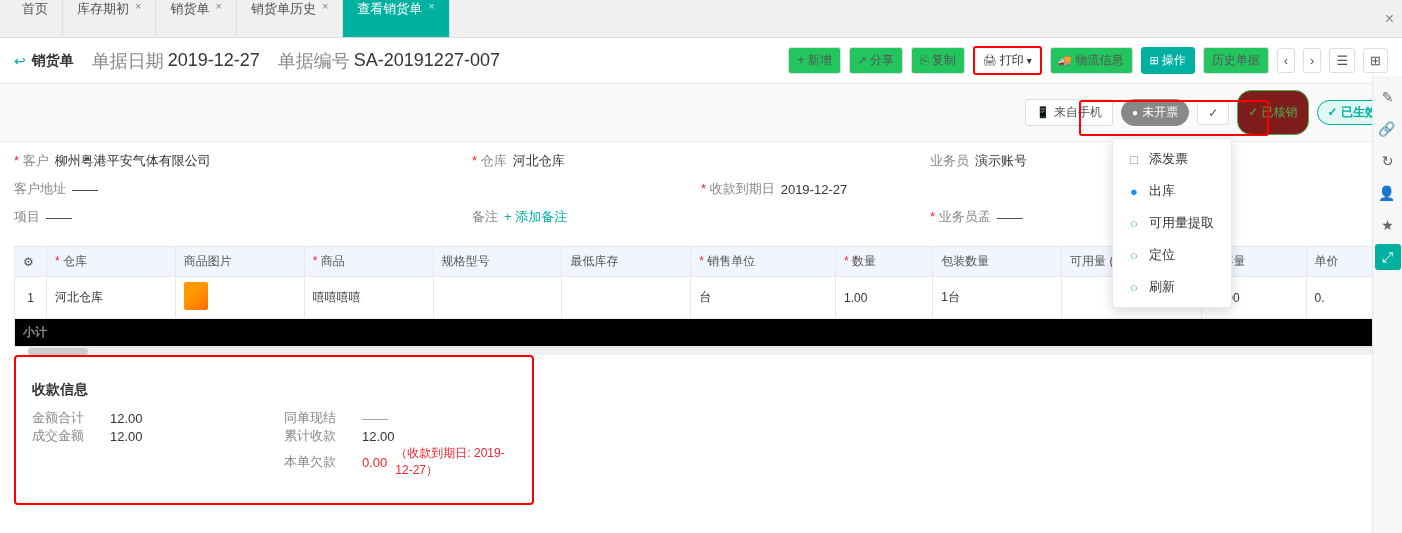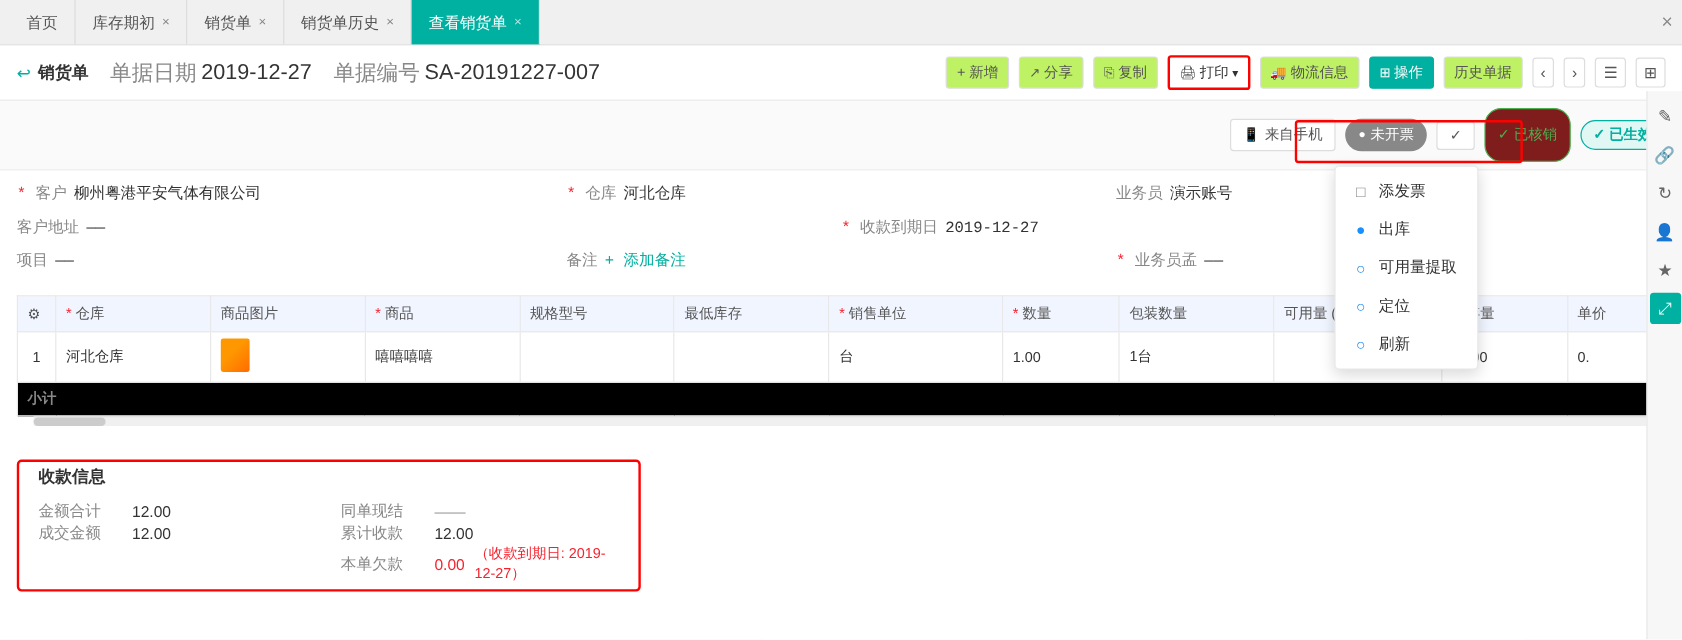--- a/index.html
+++ b/index.html
@@ -4,21 +4,21 @@
   <style>
     * { box-sizing: border-box; margin: 0; padding: 0; }
     body { font-family: "Microsoft YaHei", "PingFang SC", Arial, sans-serif; font-size: 13px; background: #f5f5f5; color: #333; }
 
     
     .tab-bar {
       display: flex; align-items: center; background: #f0f0f0; border-bottom: 1px solid #ddd;
       height: 38px; padding: 0 8px;
     }
     .tab-item {
-      display: flex; align-items: center; padding: 0 14px; height: 100%; cursor: pointer;
+      display: flex; padding: 0 14px; height: 100%; cursor: pointer;
       font-size: 13px; color: #555; border-right: 1px solid #ddd; white-space: nowrap;
     }
     .tab-item.active { background: #00b0a0; color: #fff; border-radius: 0; }
     .tab-close { margin-left: 6px; font-size: 11px; cursor: pointer; opacity: 0.7; }
     .tab-bar-right { margin-left: auto; color: #888; cursor: pointer; font-size: 16px; }
 
     
     .main-content { background: #fff; height: calc(533px - 38px); overflow: hidden; position: relative; }
 
     
@@ -32,21 +32,21 @@
     .doc-meta-item { display: flex; align-items: center; gap: 4px; }
     .doc-meta-label { color: #888; }
     .doc-meta-value { color: #333; }
 
     
     .toolbar {
       display: flex; align-items: center; margin-left: auto; gap: 8px;
     }
     .toolbar-btn {
       display: flex; align-items: center; gap: 3px; padding: 4px 8px; border: 1px solid #ddd;
-      background: #bef264; border-radius: 3px; cursor: pointer; font-size: 12px; color: #555;
+      background: #22c55e; border-radius: 3px; cursor: pointer; font-size: 12px; color: #555;
       white-space: nowrap;
     }
     .toolbar-btn.print-btn {
       border: 2px solid red; background: #fff; color: #333;
     }
     .toolbar-btn.caozuo-btn {
       background: #00b0a0; border-color: #00b0a0; color: #fff;
     }
     .toolbar-btn.yihexiao { background: #7f1d1d; border-color: #4caf50; color: #4caf50; border-radius: 14px; padding: 13px 10px; }
     .toolbar-btn.yishengxiao { background: #e0f7f4; border-color: #00b0a0; color: #00b0a0; border-radius: 14px; padding: 3px 10px; font-weight: bold; }
@@ -61,21 +61,21 @@
       background: #fafafa; border-bottom: 1px solid #eee;
     }
     .status-btn {
       display: flex; align-items: center; gap: 4px; padding: 4px 10px; border: 1px solid #ddd;
       border-radius: 3px; cursor: pointer; font-size: 12px; background: #fff; color: #555;
     }
     .status-btn.gray { background: #888; color: #fff; border-color: #888; border-radius: 14px; }
 
     
     .form-section { padding: 10px 14px; }
-    .form-row { display: flex; align-items: center; margin-bottom: 10px; gap: 0; font-family: Liberation Mono, monospace; }
+    .form-row { display: flex; align-items: center; margin-bottom: 10px; gap: 0; }
     .form-field { display: flex; align-items: center; gap: 6px; flex: 1; }
     .form-label { color: #888; white-space: nowrap; }
     .form-label.required::before { content: "* "; color: #f5222d; }
     .form-value { color: #333; }
 
     
     .data-table { width: 100%; border-collapse: collapse; font-size: 12px; }
     .data-table th {
       background: #f0f5ff; border: 1px solid #e8e8e8; padding: 6px 8px;
       text-align: left; font-weight: normal; color: #555; white-space: nowrap;
@@ -89,21 +89,21 @@
     .col-gear { width: 32px; text-align: center; }
 
     
     .product-thumb {
       width: 24px; height: 28px; background: linear-gradient(135deg, #ff9800 40%, #ff6b00 100%);
       border-radius: 2px; display: inline-block;
     }
 
     
     .payment-box {
-      margin: 28px 14px; border: 2px solid red; border-radius: 4px; padding: 4px 16px;
+      margin: 0 14px; border: 2px solid red; border-radius: 4px; padding: 24px 16px;
       background: #fff; max-width: 520px;
     }
     .payment-title { font-weight: bold; font-size: 14px; margin-bottom: 10px; }
     .payment-grid { display: grid; grid-template-columns: 1fr 1fr; gap: 6px 20px; }
     .payment-row { display: flex; align-items: center; gap: 8px; }
     .payment-label { color: #888; white-space: nowrap; min-width: 70px; }
     .payment-value { color: #333; }
     .payment-value.red { color: #f5222d; }
     .payment-value.gray { color: #999; }
 

